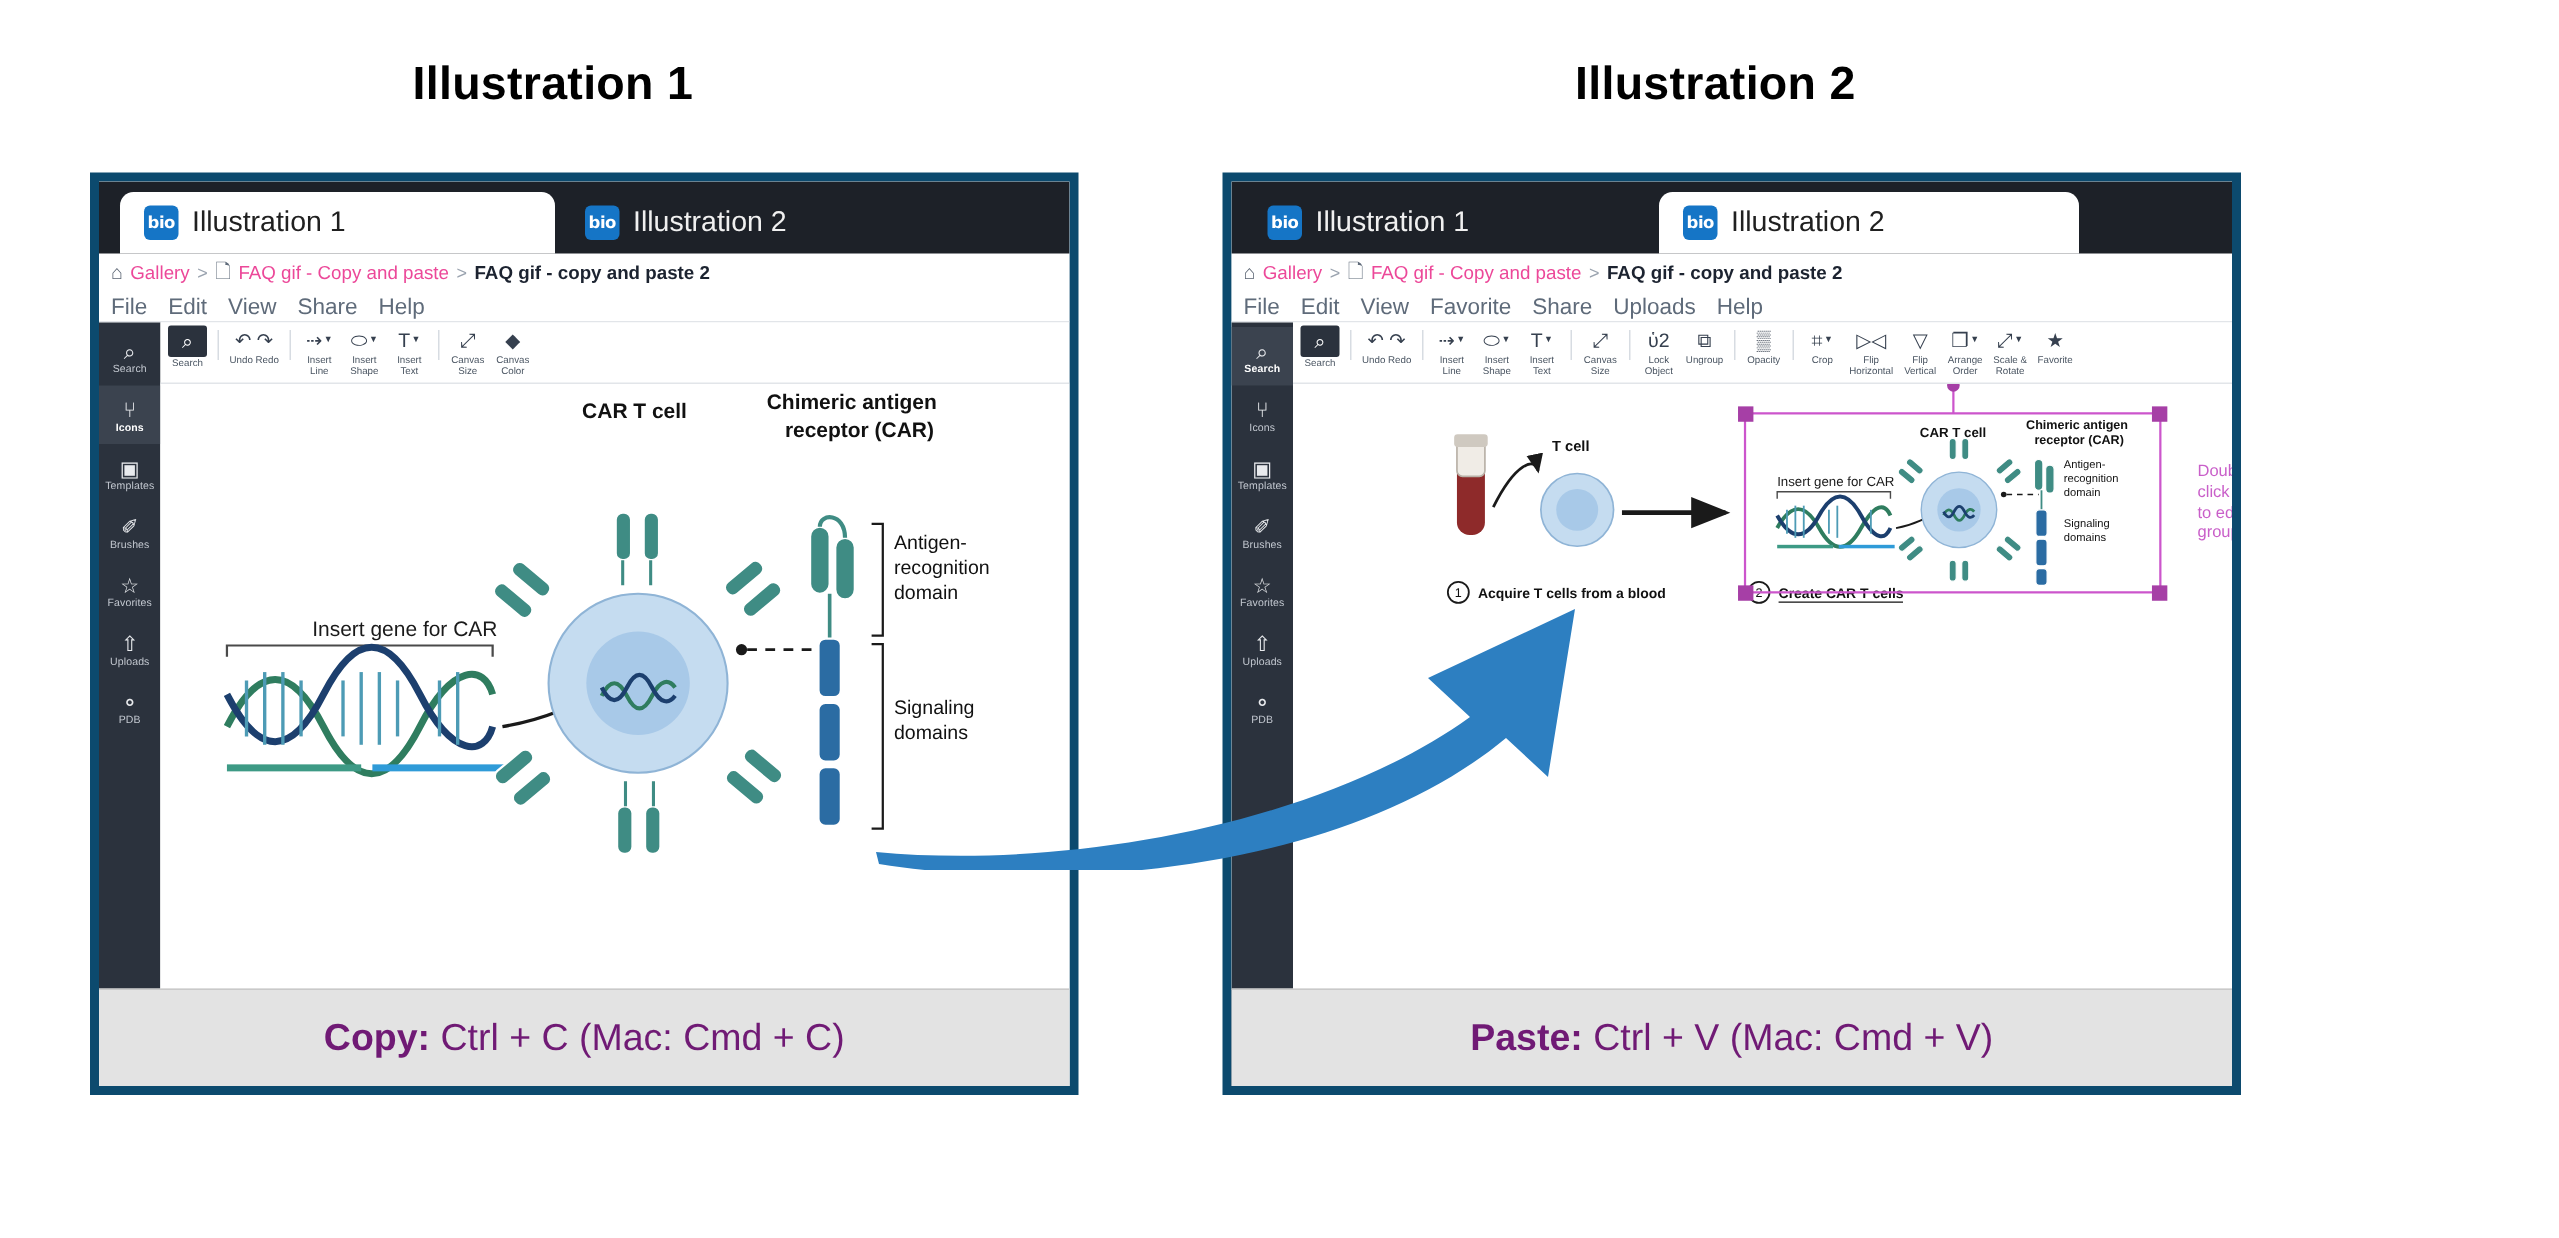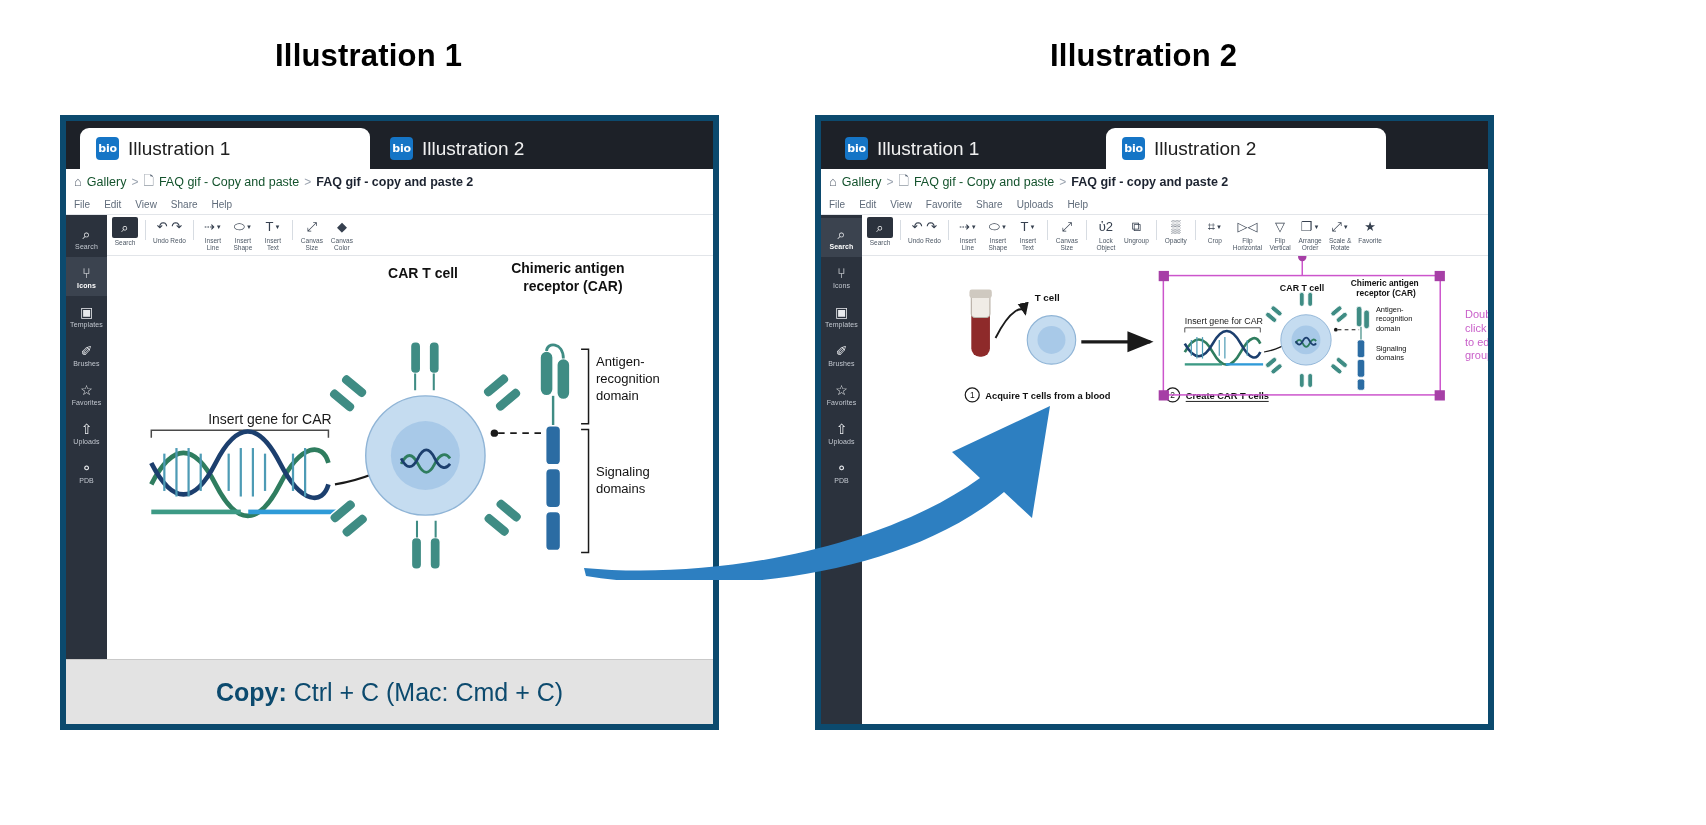--- a/index.html
+++ b/index.html
@@ -56,29 +56,29 @@
   #p2-tab2 { left: 285px; width: 280px; background: #fff; }
 
   
   .crumbbar {
     height: 25px; background: #fff; display: flex; align-items: center;
     padding-left: 8px; gap: 5px; font-size: 12.5px; color: #5f6b7a;
   }
   .crumb-home { color: #5a6472; font-size: 13px; line-height: 1; }
   .crumb-sep { color: #9aa3af; font-size: 12px; }
   .crumb-folder { color: #5f6b7a; font-size: 13px; }
-  .crumb-text { color: #14532d; white-space: nowrap; }
+  .crumb-text { color: #ec4899; white-space: nowrap; }
   .crumb-text.current { color: #1c2330; font-weight: bold; }
 
   
   .menubar {
     height: 21px; background: #fff; border-bottom: 1px solid #e2e5e9;
     display: flex; align-items: center; padding-left: 8px; gap: 14px;
   }
-  .menu-item { font-size: 10px; color: #5f6b7a; white-space: nowrap; }
+  .menu-item { font-size: 15px; color: #5f6b7a; white-space: nowrap; }
 
   
   .body-row { display: flex; height: calc(100% - 48px - 25px - 21px); }
 
   .sidebar {
     width: 41px; background: #2b323d; flex: 0 0 41px;
     padding-top: 3px;
   }
   .side-item {
     height: 39px; display: flex; flex-direction: column;
@@ -114,21 +114,21 @@
 
   
   .canvas { position: relative; width: 100%; height: calc(100% - 41px); background:#fff; }
 
   
   .caption {
     position: absolute; left: 0; right: 0; bottom: 0; height: 65px;
     background: #e3e3e3; border-top: 1px solid #c9c9c9;
     display: flex; align-items: center; justify-content: center;
   }
-  .cap-text { font-size: 25px; color: #0c4a6e; white-space: nowrap; }
+  .cap-text { font-size: 25px; color: #701a75; white-space: nowrap; }
   .cap-text b { font-weight: bold; }
 
   
   #big-arrow { position: absolute; left: 580px; top: 400px; width: 560px; height: 180px; }
 
   
   .tooltip {
     position: absolute; font-size: 11px; color: #c95fc9; line-height: 1.25;
     white-space: pre-line;
   }
@@ -646,19 +646,24 @@
               <text x="534" y="112" font-family="Liberation Sans, sans-serif" font-size="8" fill="#111">domains</text>
             </g>
           </svg>
 
           <div class="tooltip" style="left:603px; top:52px;">Double click
 to edit group.</div>
         </div>
       </div>
     </div>
 
+    <div class="caption">
+      <div class="cap-text">
+        <b>Paste:</b><span> Ctrl + V (Mac: Cmd + V)</span>
+      </div>
+    </div>
   </div>
 
   <svg id="big-arrow" viewBox="0 0 560 180">
     <path d="M4,168 C130,180 300,150 400,78 L372,52 L470,6 L452,118 L424,92 C318,180 132,196 6,176 Z" fill="#2d7fc1"></path>
   </svg>
 
 </div>
 
 </body></html>

